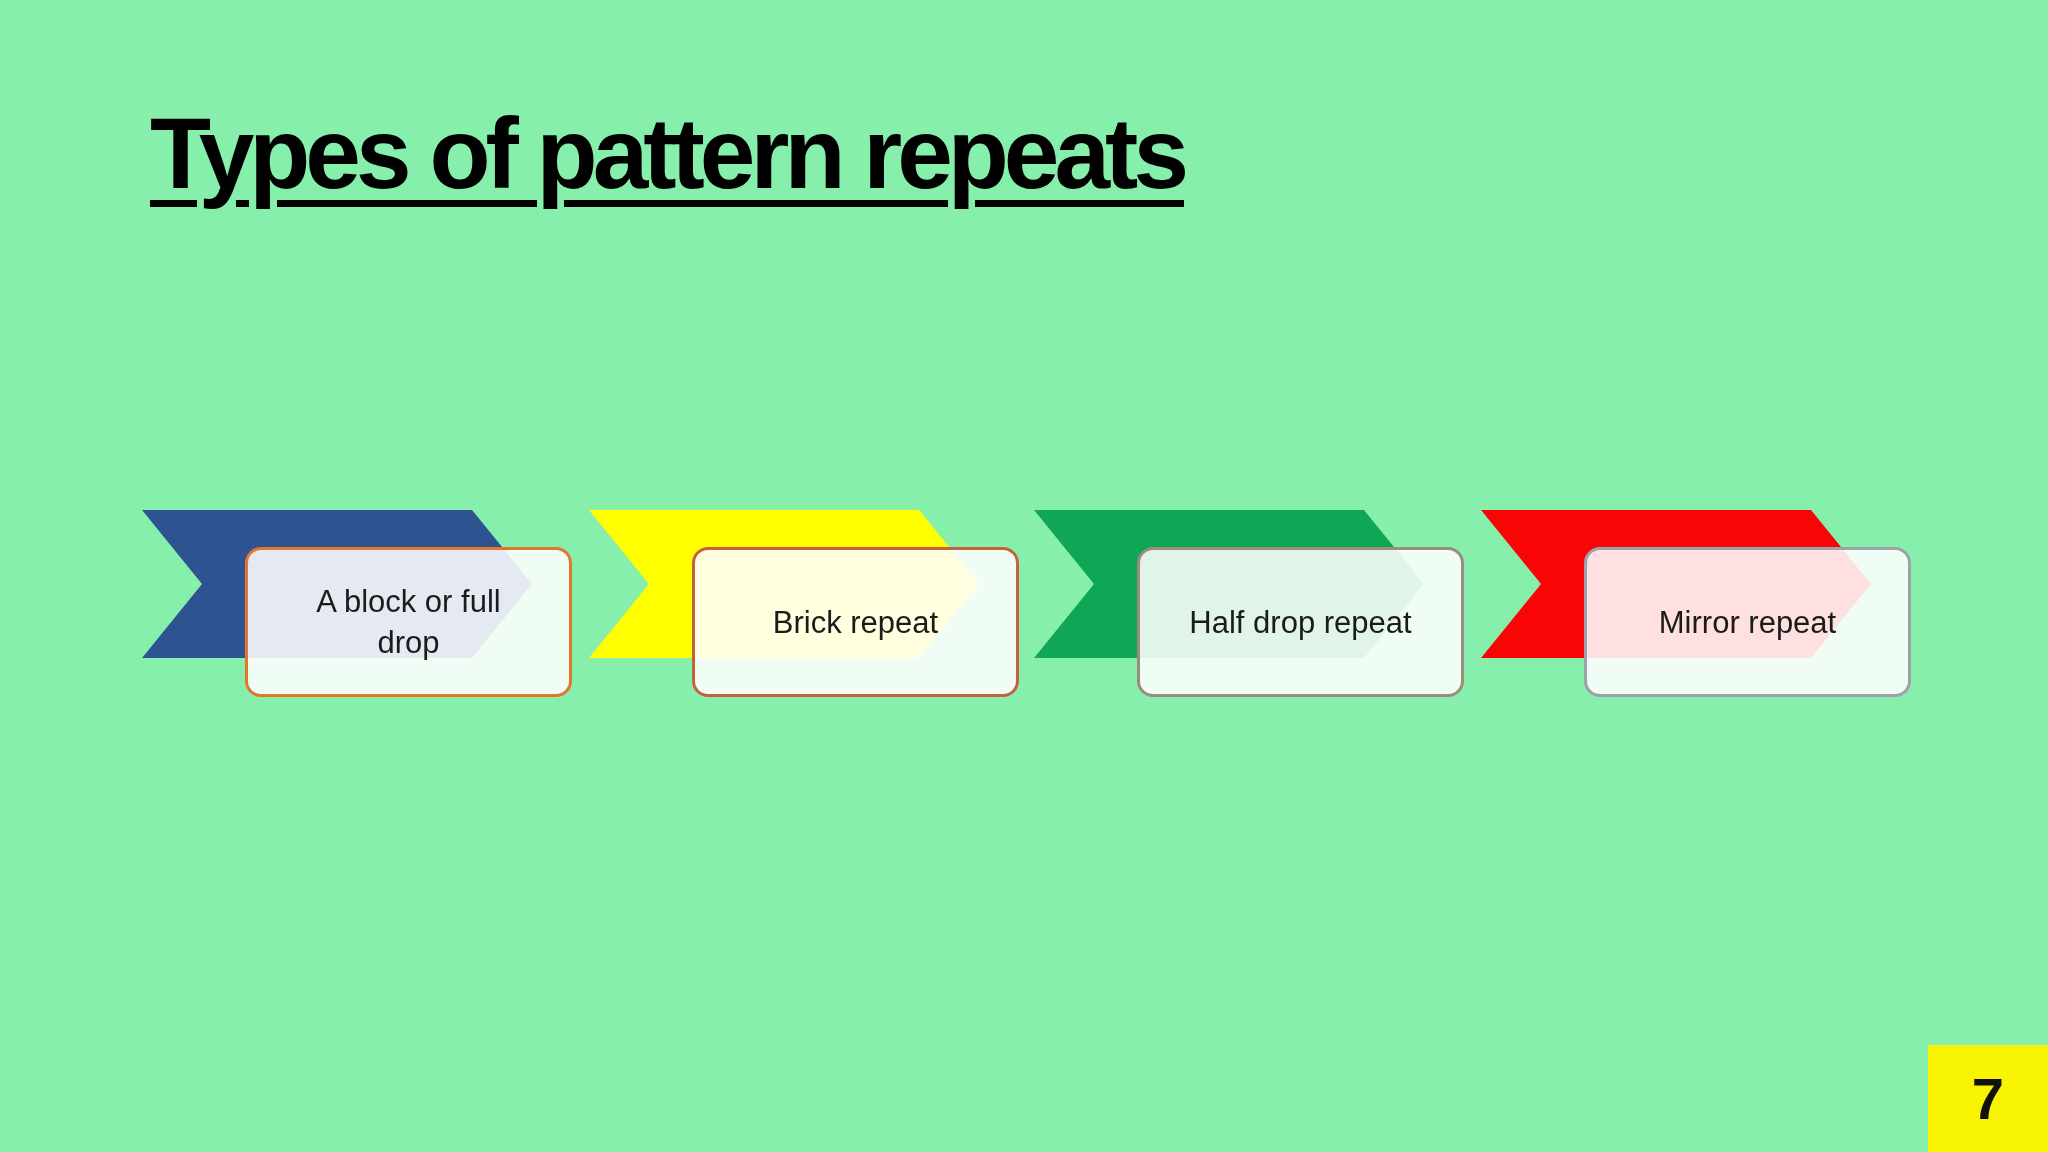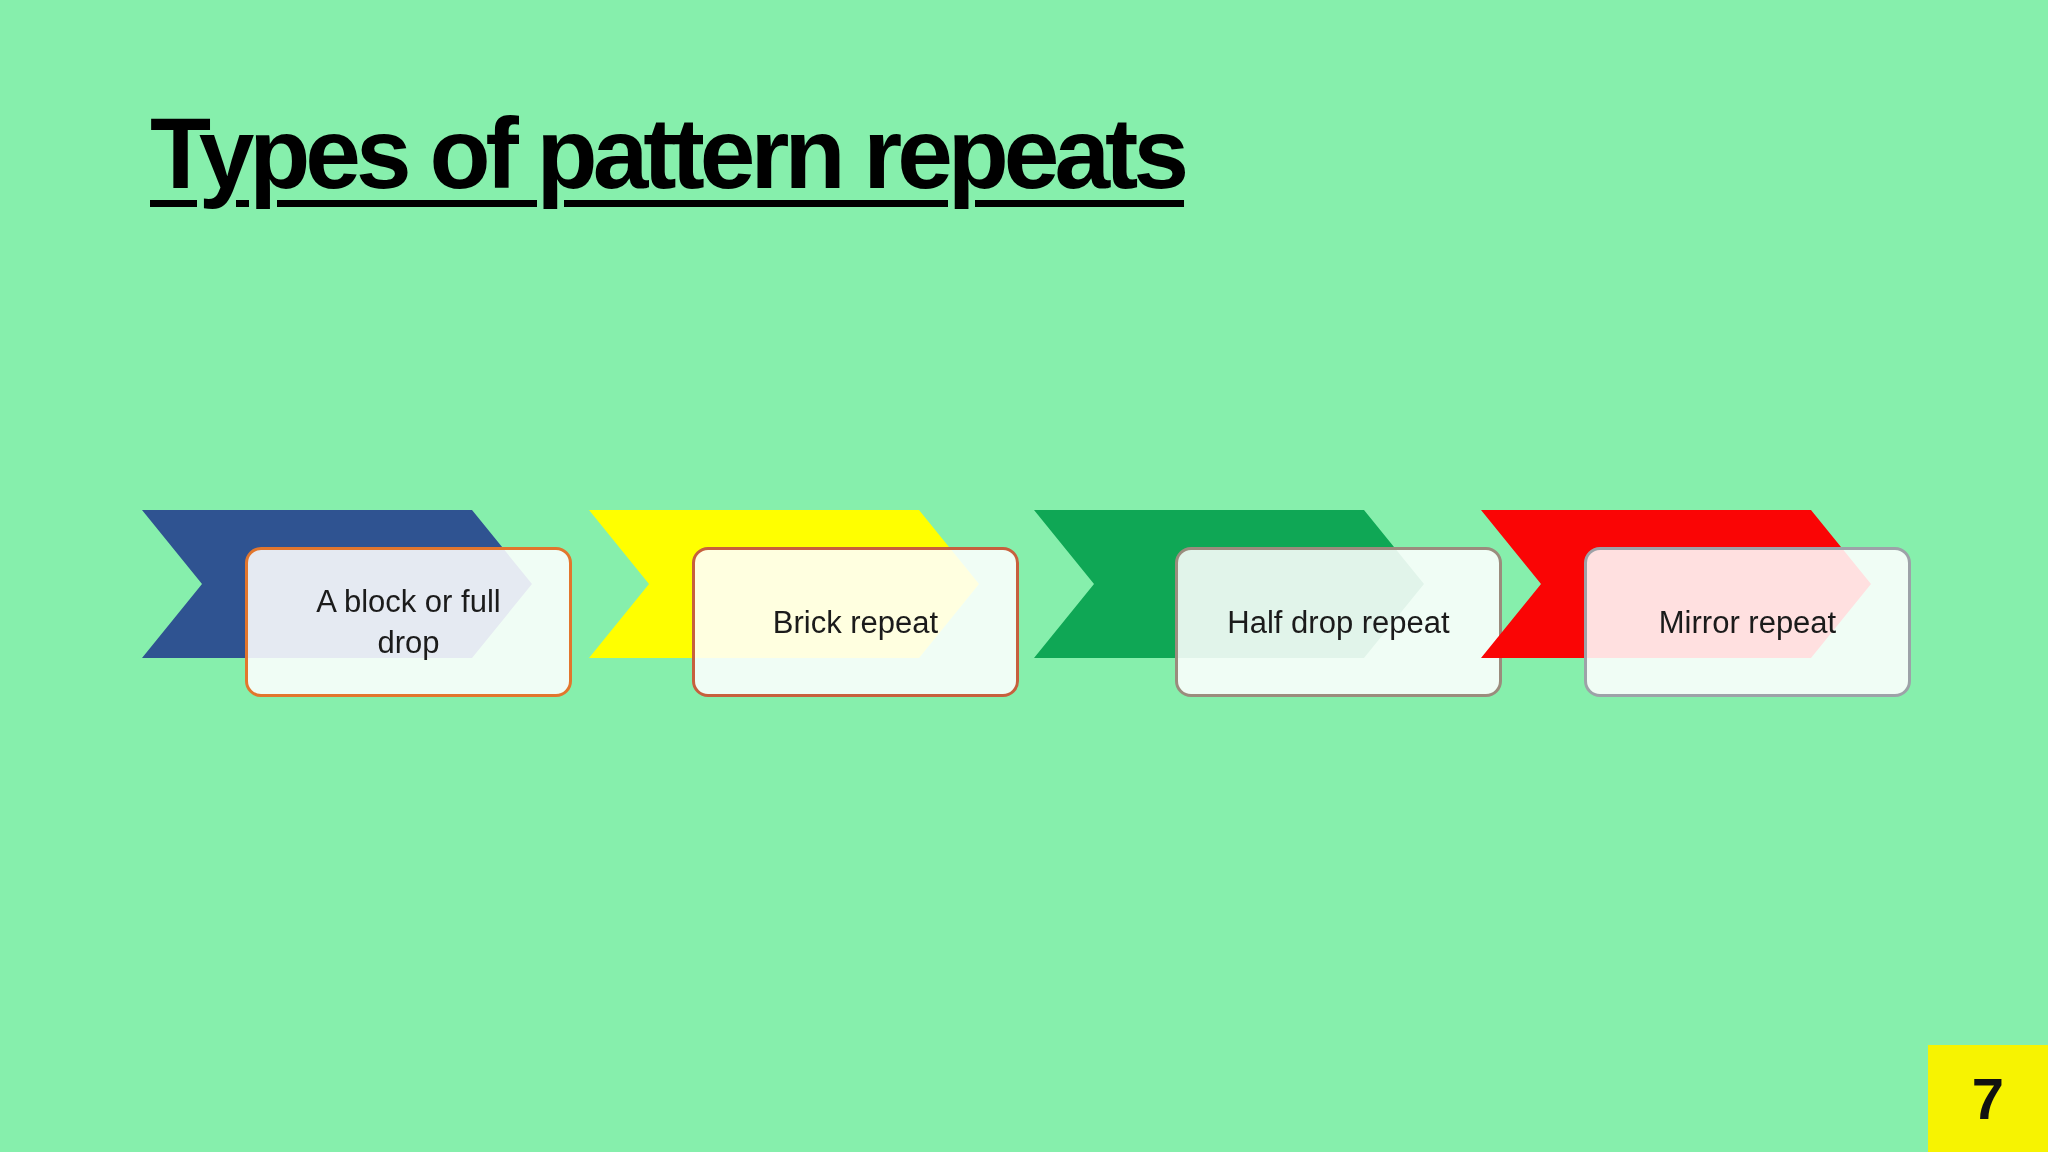--- a/index.html
+++ b/index.html
@@ -117,21 +117,21 @@
 
     <div class="item item-2">
       <div class="chevron" style="background: rgb(255, 255, 0);"></div>
       <div class="card" style="border-color: rgb(199, 96, 61);">
         <span class="label">Brick repeat</span>
       </div>
     </div>
 
     <div class="item item-3">
       <div class="chevron" style="background: rgb(15, 167, 85);"></div>
-      <div class="card" style="border-color: rgb(155, 140, 125); margin-left: 38px;">
+      <div class="card" style="border-color: rgb(155, 140, 125);">
         <span class="label">Half drop repeat</span>
       </div>
     </div>
 
     <div class="item item-4">
       <div class="chevron" style="background: rgb(250, 5, 5);"></div>
       <div class="card" style="border-color: rgb(157, 162, 168);">
         <span class="label">Mirror repeat</span>
       </div>
     </div>

